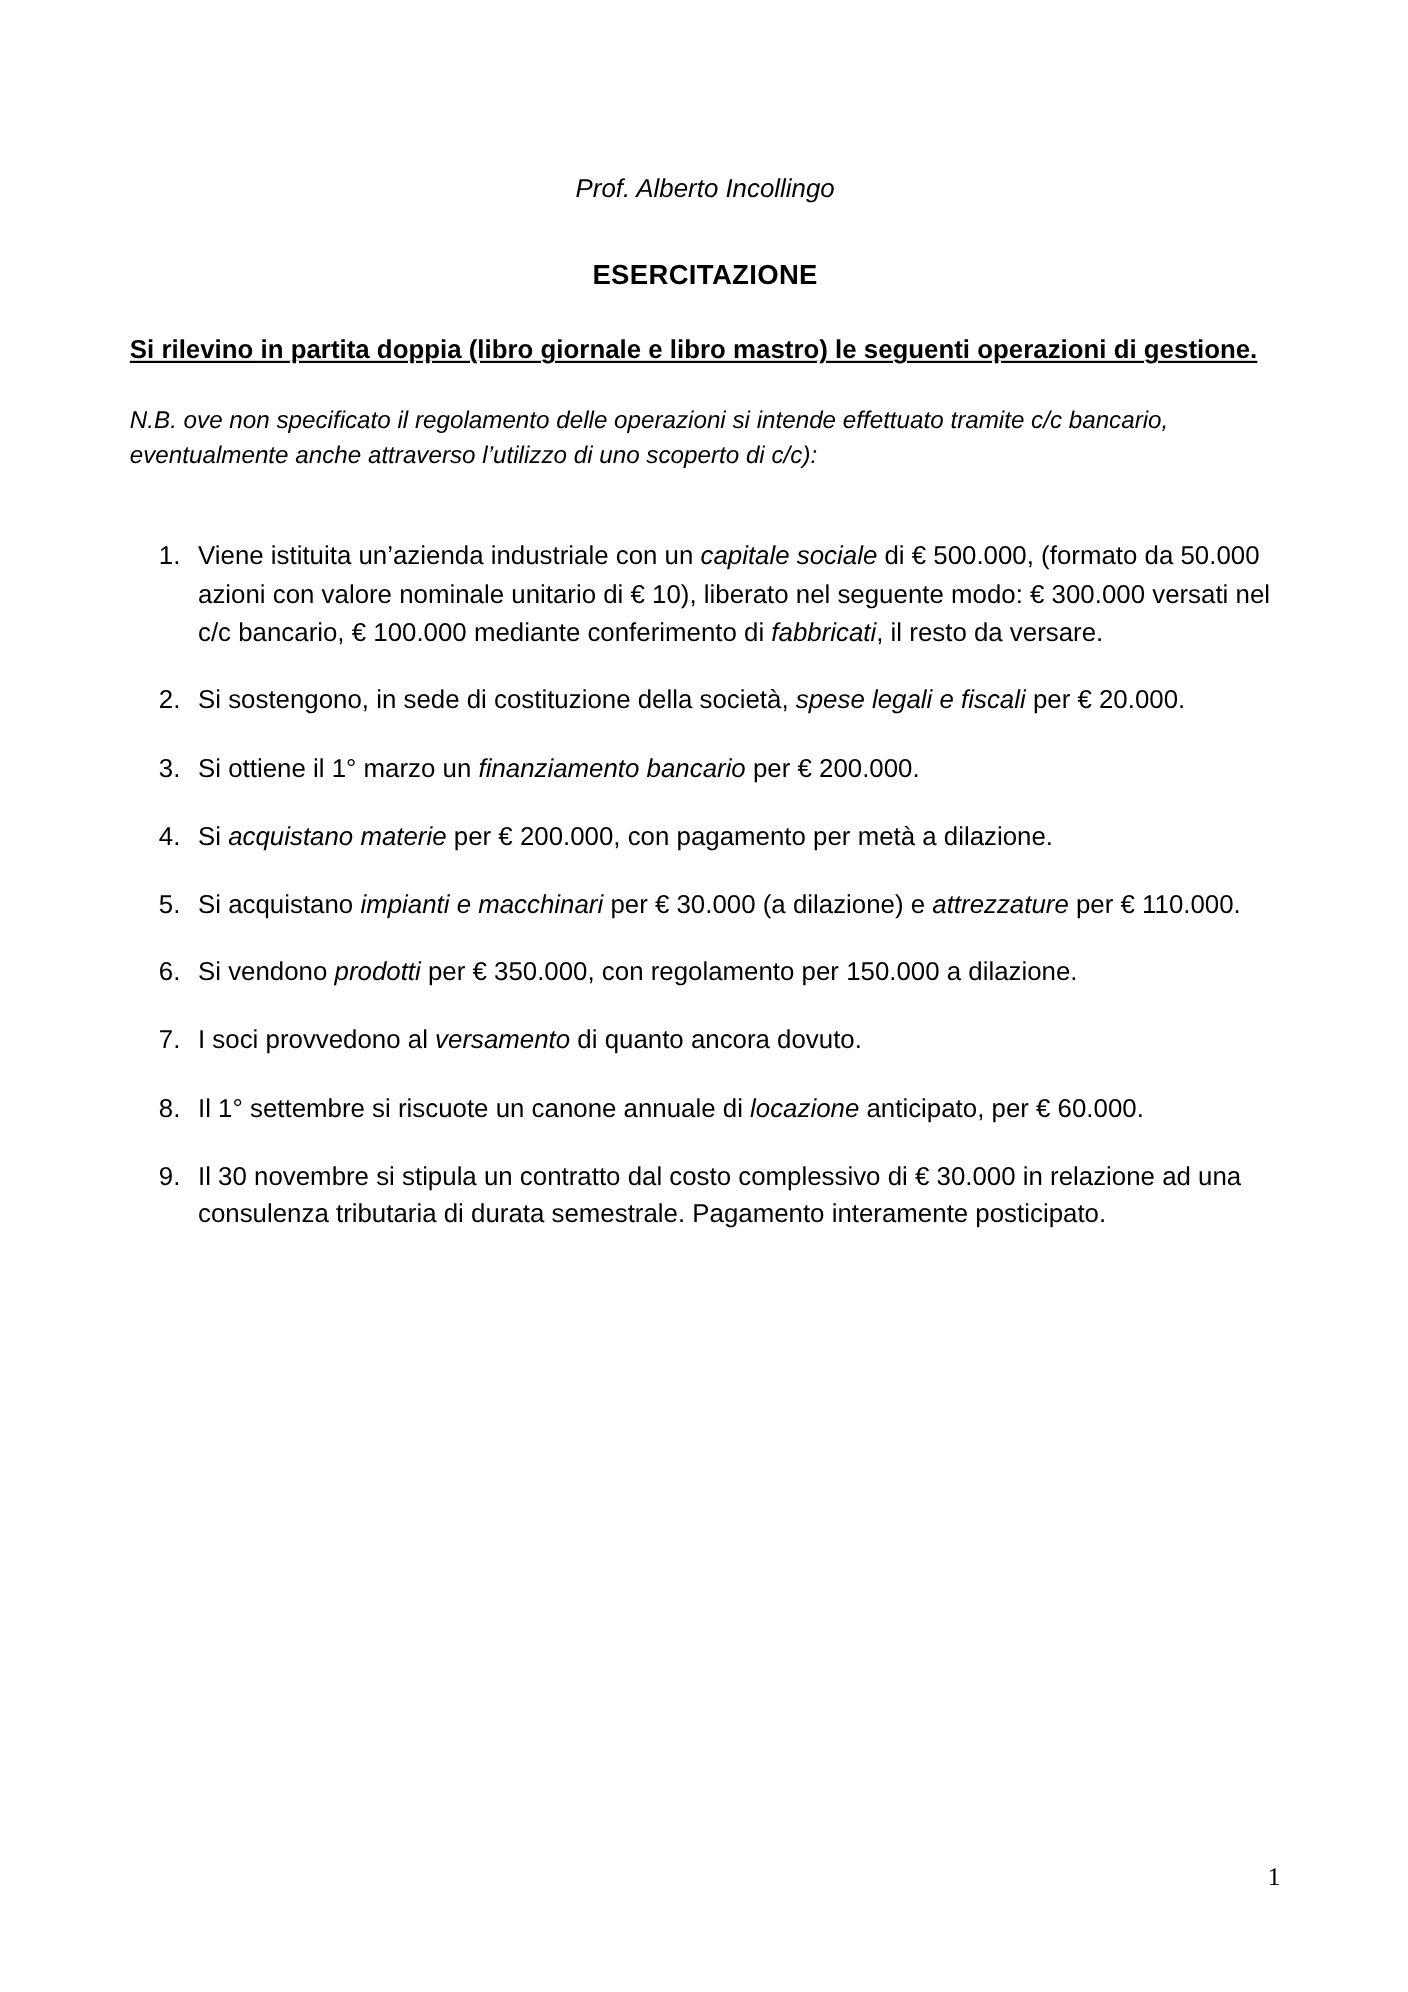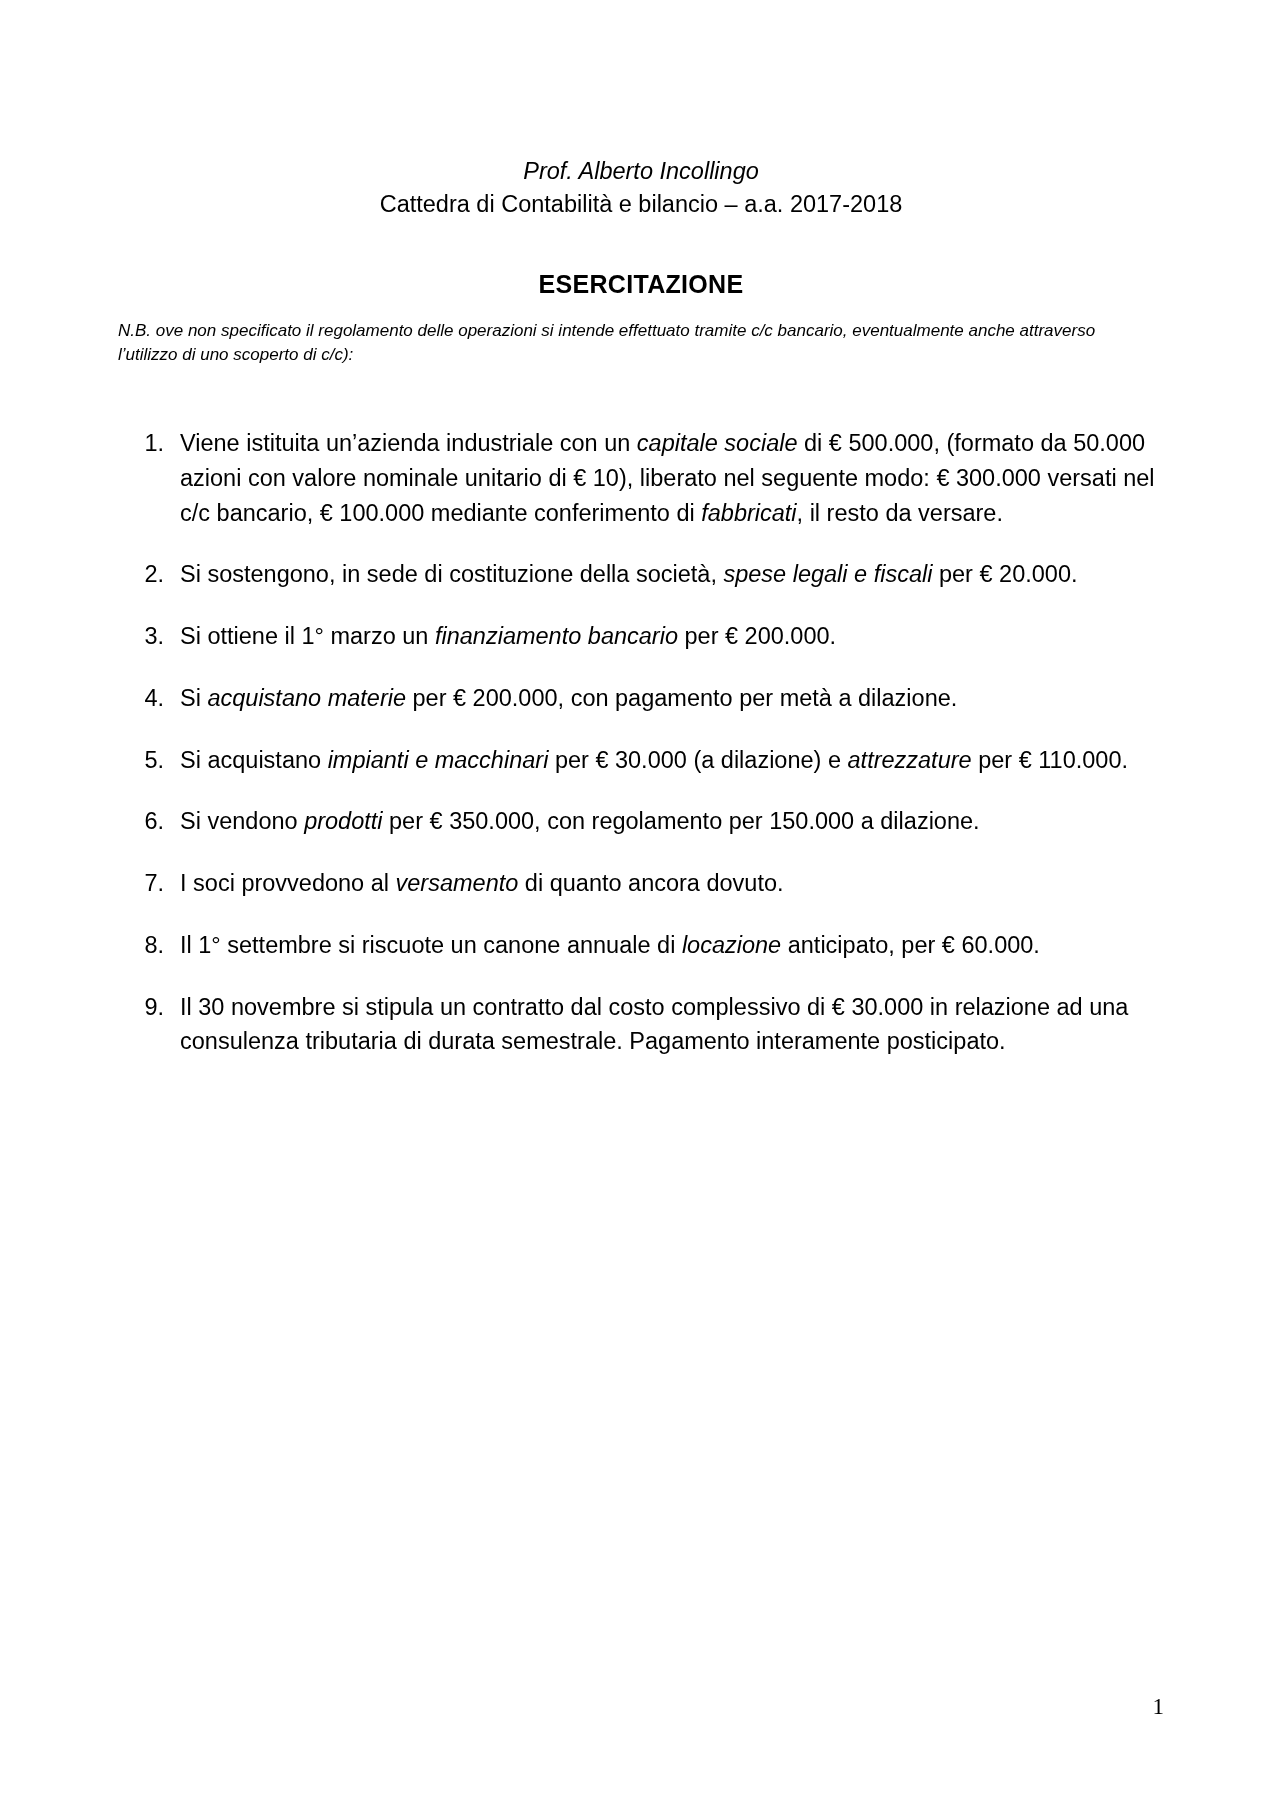--- a/index.html
+++ b/index.html
@@ -51,22 +51,22 @@
   .lead-bold {
     margin-top: 36px;
     font-size: 23.5px;
     font-weight: bold;
     text-decoration: underline;
     text-underline-offset: 3px;
     line-height: 1.4;
     text-align: left;
   }
   .nb-para {
-    margin-top: 20px;
-    font-size: 17px;
+    margin-top: 32px;
+    font-size: 22px;
     font-style: italic;
     line-height: 1.45;
     text-align: left;
     width: 1000px;
   }
   ol.ops {
     margin: 0;
     padding: 0;
     list-style: none;
     margin-top: 58px;
@@ -104,25 +104,25 @@
 </style>
 </head>
 <body>
 
 <div class="page">
 
   <div class="content">
 
     <div class="header-block">
       <div class="header-author">Prof. Alberto Incollingo</div>
-      <div class="header-course">Cattedra di Contabilità e bilancio – a.a. 2017-2018</div>
     </div>
 
     <div class="doc-title">ESERCITAZIONE</div>
 
+    <div class="lead-bold">Si rilevino in partita doppia (libro giornale e libro mastro) le seguenti operazioni di gestione.</div>
 
     <div class="nb-para">N.B. ove non specificato il regolamento delle operazioni si intende effettuato tramite c/c bancario, eventualmente anche attraverso l’utilizzo di uno scoperto di c/c):</div>
 
     <ol class="ops">
         <li>
           <span class="num">1.</span>
           <span class="txt"><span>Viene istituita un’azienda industriale con un </span><i>capitale sociale</i><span> di € 500.000, (formato da 50.000 azioni con valore nominale unitario di € 10), liberato nel seguente modo: € 300.000 versati nel c/c bancario, € 100.000 mediante conferimento di </span><i>fabbricati</i><span>, il resto da versare.</span></span>
         </li>
         <li>
           <span class="num">2.</span>

